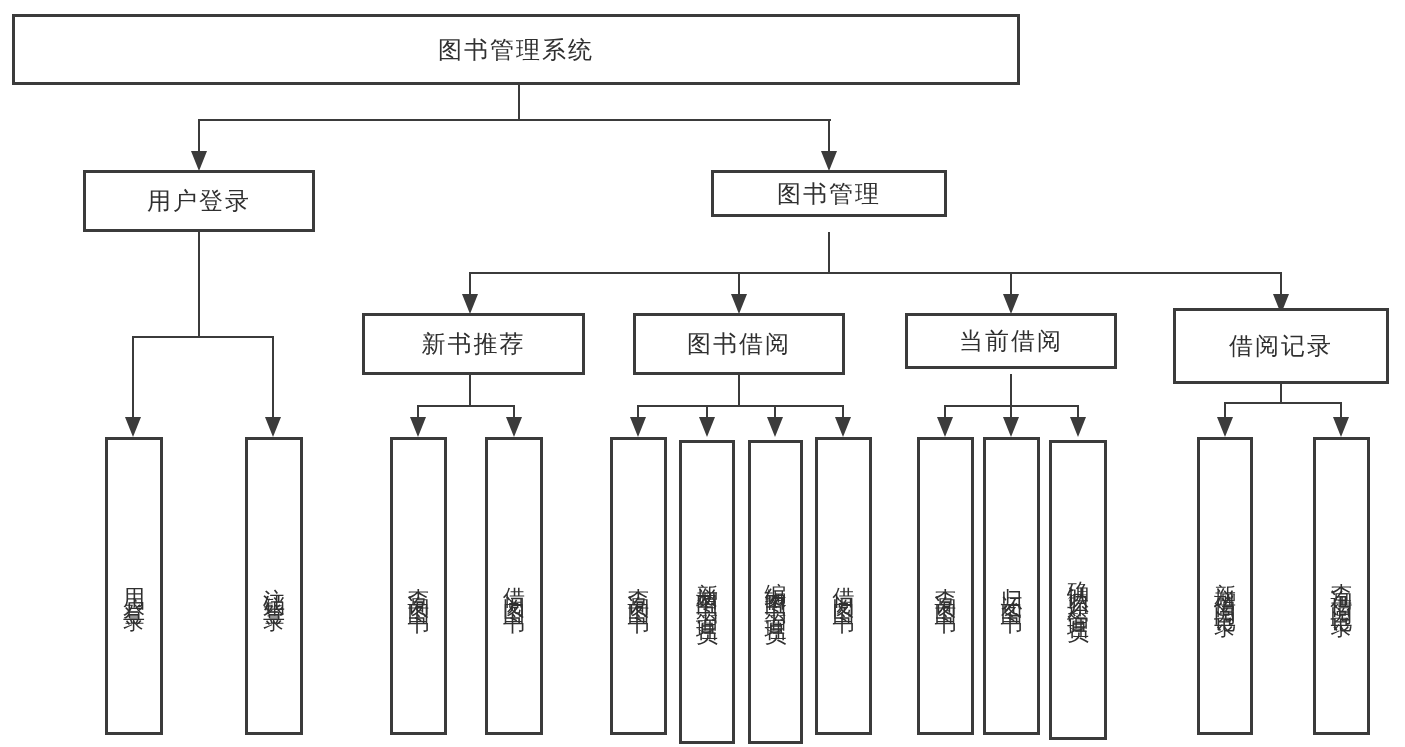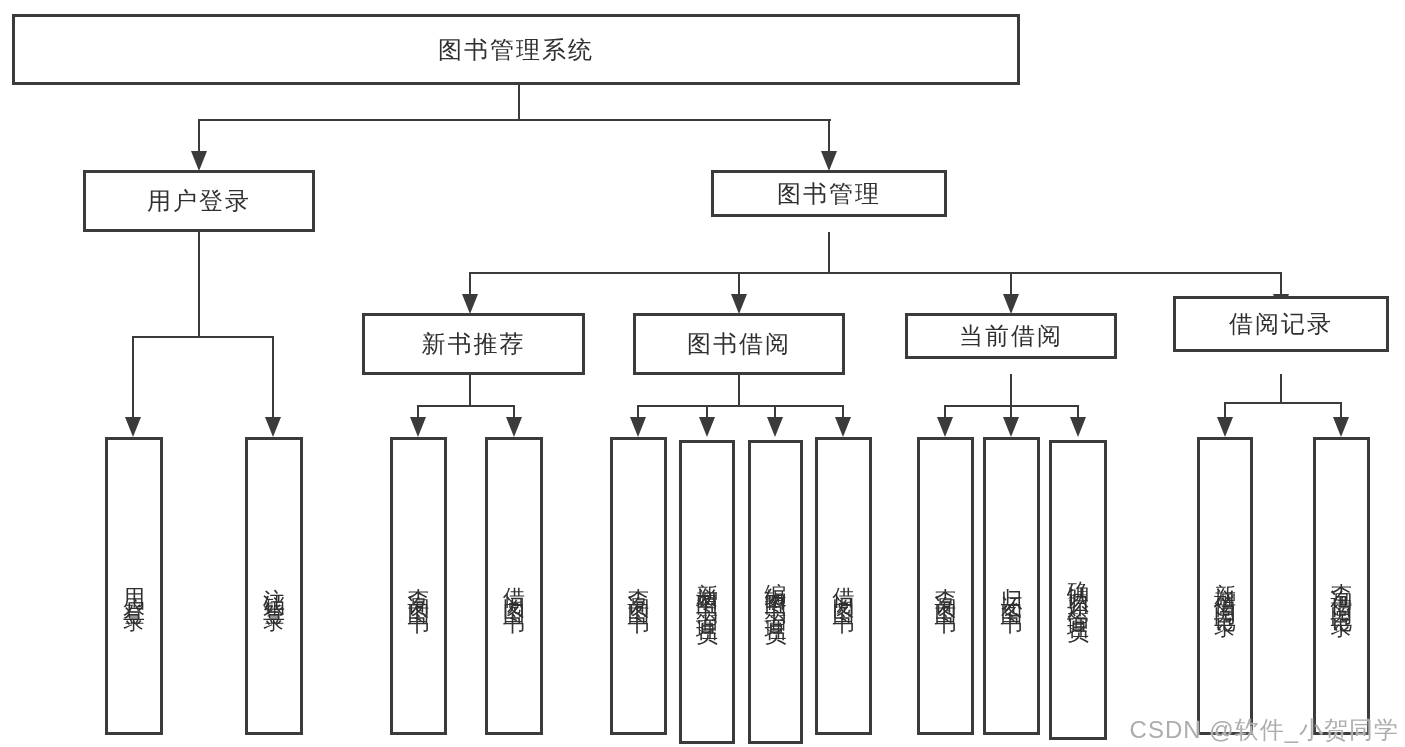--- a/index.html
+++ b/index.html
@@ -111,22 +111,22 @@
   <div class="v" style="left:1340px;top:402px;height:17px"></div>
   <div class="arr" style="left:1333px;top:417px"></div>
 
   <div class="box" style="left:12px;top:14px;width:1008px;height:71px">图书管理系统</div>
 
   <div class="box" style="left:83px;top:170px;width:232px;height:62px">用户登录</div>
   <div class="box" style="left:711px;top:170px;width:236px;height:47px">图书管理</div>
 
   <div class="box" style="left:633px;top:313px;width:212px;height:62px">图书借阅</div>
   <div class="box" style="left:362px;top:313px;width:223px;height:62px">新书推荐</div>
-  <div class="box" style="left:905px;top:313px;width:212px;height:46px">当前借阅</div>
-  <div class="box" style="left:1173px;top:296px;width:216px;height:56px">借阅记录</div>
+  <div class="box" style="left:905px;top:313px;width:212px;height:56px">当前借阅</div>
+  <div class="box" style="left:1173px;top:308px;width:216px;height:76px">借阅记录</div>
 
   <div class="vleaf" style="left:105px;top:437px;width:58px;height:298px">
     <span>用户登录</span>
   </div>
   <div class="vleaf" style="left:245px;top:437px;width:58px;height:298px">
     <span>注销登录</span>
   </div>
 
   <div class="vleaf" style="left:390px;top:437px;width:57px;height:298px">
     <span>查询图书</span>
@@ -158,15 +158,14 @@
     <span style="letter-spacing:6px">确认归还（管理员）</span>
   </div>
 
   <div class="vleaf" style="left:1197px;top:437px;width:56px;height:298px">
     <span style="letter-spacing:7px">新增借阅记录</span>
   </div>
   <div class="vleaf" style="left:1313px;top:437px;width:57px;height:298px">
     <span style="letter-spacing:7px">查询借阅记录</span>
   </div>
 
-  <div class="watermark">CSDN @软件_小贺同学</div>
 
 </div>
 
 </body></html>

